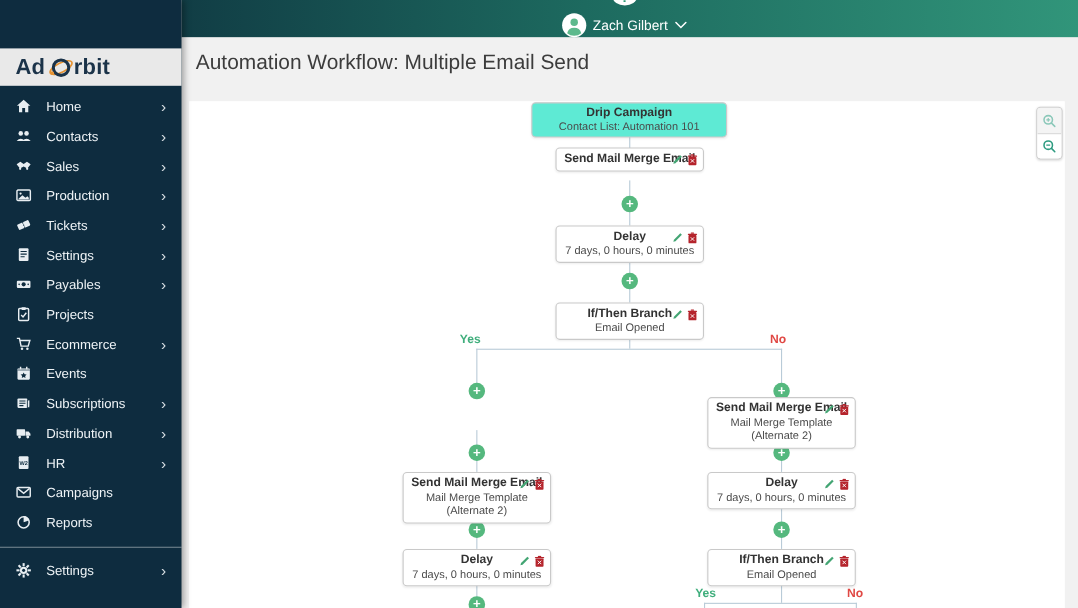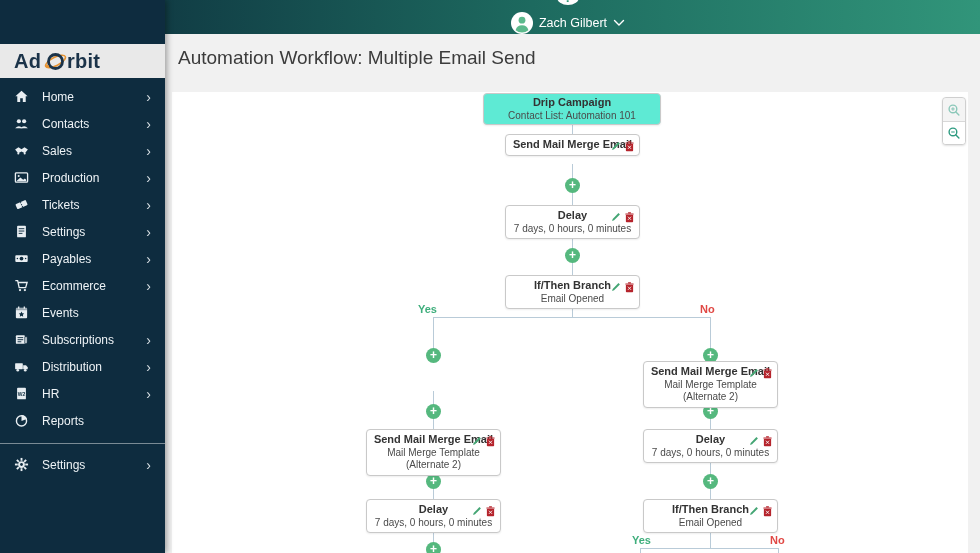--- a/index.html
+++ b/index.html
@@ -169,20 +169,30 @@
             <circle cx="3.6" cy="8" r=".8" fill="#0e2c3f"></circle>
             <circle cx="12.4" cy="8" r=".8" fill="#0e2c3f"></circle>
           </svg>
         </span>
       <span class="nav-label">Payables</span>
       <span class="nav-chevron">›</span>
     </div>
     <div class="nav-item">
       <span class="icon">
           <svg width="15" height="15" viewBox="0 0 16 16">
+            <rect x="3.2" y="2.6" width="9.6" height="11.6" rx="1" fill="none" stroke="#e8eef2" stroke-width="1.4"></rect>
+            <rect x="5.8" y="1.4" width="4.4" height="2.6" rx=".8" fill="#e8eef2"></rect>
+            <path d="M5.6 9 L7.4 10.8 L10.6 6.8" fill="none" stroke="#e8eef2" stroke-width="1.4"></path>
+          </svg>
+        </span>
+      <span class="nav-label">Projects</span>
+    </div>
+    <div class="nav-item">
+      <span class="icon">
+          <svg width="15" height="15" viewBox="0 0 16 16">
             <path d="M1.4 2.8 H3.9 L5.5 10.3 H12.4 L14 4.8 H4.4" fill="none" stroke="#e8eef2" stroke-width="1.4"></path>
             <circle cx="6.4" cy="12.8" r="1.2" fill="#e8eef2"></circle>
             <circle cx="11.6" cy="12.8" r="1.2" fill="#e8eef2"></circle>
           </svg>
         </span>
       <span class="nav-label">Ecommerce</span>
       <span class="nav-chevron">›</span>
     </div>
     <div class="nav-item">
       <span class="icon">
@@ -223,20 +233,29 @@
     </div>
     <div class="nav-item">
       <span class="icon">
           <svg width="15" height="15" viewBox="0 0 16 16">
             <rect x="3.3" y="1.8" width="9.4" height="12.4" rx="1" fill="#e8eef2"></rect>
             <text x="8" y="10.2" font-size="5.4" font-weight="bold" text-anchor="middle" fill="#0e2c3f" font-family="Liberation Sans, DejaVu Sans, sans-serif">W2</text>
           </svg>
         </span>
       <span class="nav-label">HR</span>
       <span class="nav-chevron">›</span>
+    </div>
+    <div class="nav-item">
+      <span class="icon">
+          <svg width="15" height="15" viewBox="0 0 16 16">
+            <rect x="1.6" y="3.4" width="12.8" height="9.2" rx="1" fill="none" stroke="#e8eef2" stroke-width="1.4"></rect>
+            <path d="M2.2 4.2 L8 9 L13.8 4.2" fill="none" stroke="#e8eef2" stroke-width="1.4"></path>
+          </svg>
+        </span>
+      <span class="nav-label">Campaigns</span>
     </div>
     <div class="nav-item">
       <span class="icon">
           <svg width="15" height="15" viewBox="0 0 16 16">
             <circle cx="8" cy="8.4" r="5.4" fill="none" stroke="#e8eef2" stroke-width="1.5"></circle>
             <path d="M8 8.4 V2.2 A6.2 6.2 0 0 1 13.6 6.4 Z" fill="#e8eef2"></path>
           </svg>
         </span>
       <span class="nav-label">Reports</span>
     </div>

